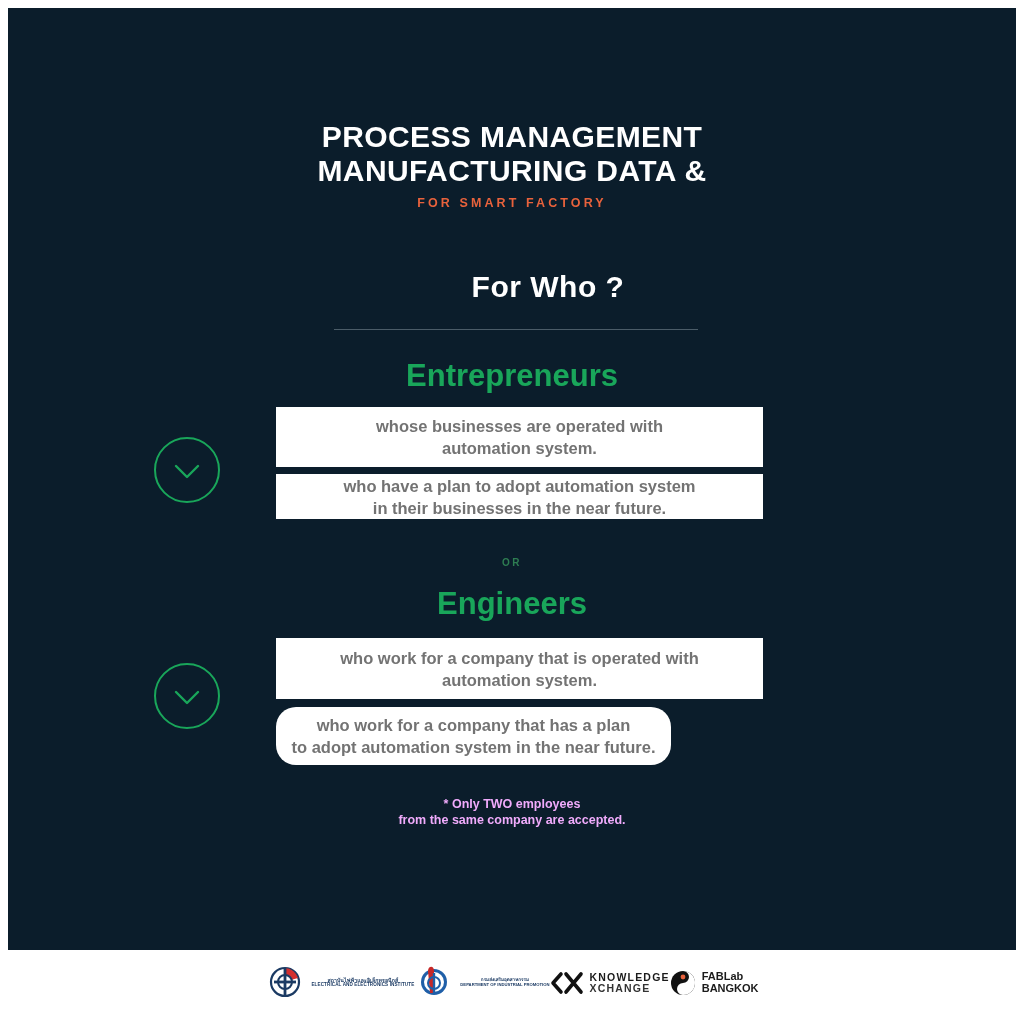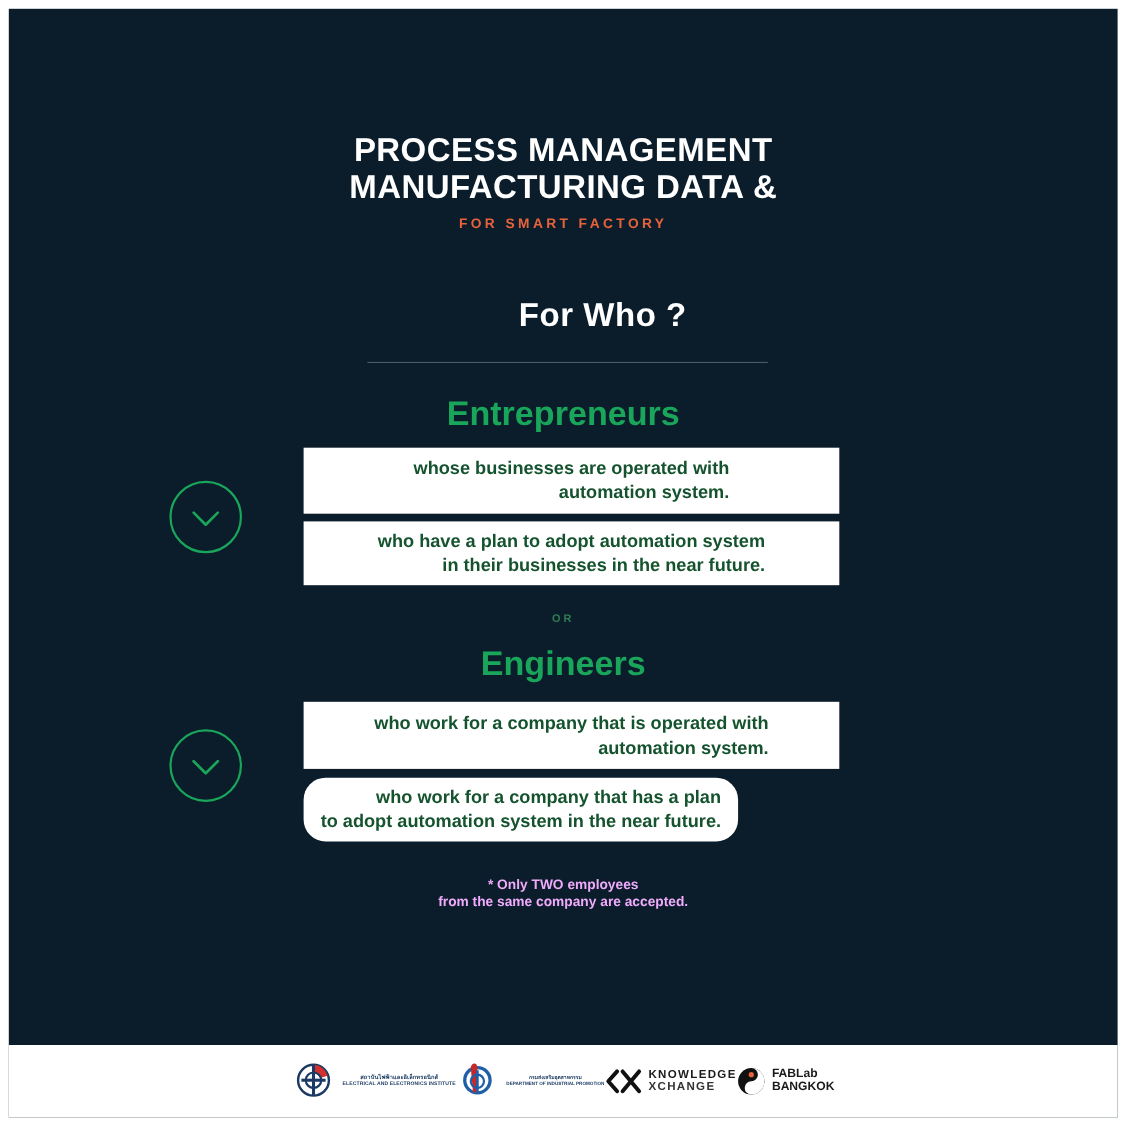--- a/index.html
+++ b/index.html
@@ -90,33 +90,33 @@
     text-align: center;
     color: #2e7d52;
     font-size: 10px;
     font-weight: bold;
     letter-spacing: 2.6px;
   }
 
   .card {
     position: absolute;
     background: #ffffff;
-    color: #14532d;
+    color: #737373;
     font-size: 16.5px;
     font-weight: bold;
     line-height: 22px;
-    text-align: right;
+    text-align: center;
     display: flex;
     align-items: center;
     justify-content: center;
     box-sizing: border-box;
     padding: 20px 14px;
   }
   .card-e1 { left: 268px; top: 399px; width: 487px; height: 60px; }
-  .card-e2 { left: 268px; top: 466px; width: 487px; height: 58px; }
+  .card-e2 { left: 268px; top: 466px; width: 487px; height: 45px; }
   .card-g1 { left: 268px; top: 630px; width: 487px; height: 61px; }
   .card-g2 { left: 268px; top: 699px; width: 395px; height: 58px; border-radius: 20px; }
 
   .check-circle {
     position: absolute;
     width: 66px;
     height: 66px;
     border: 2px solid #19a65a;
     border-radius: 50%;
     box-sizing: border-box;

